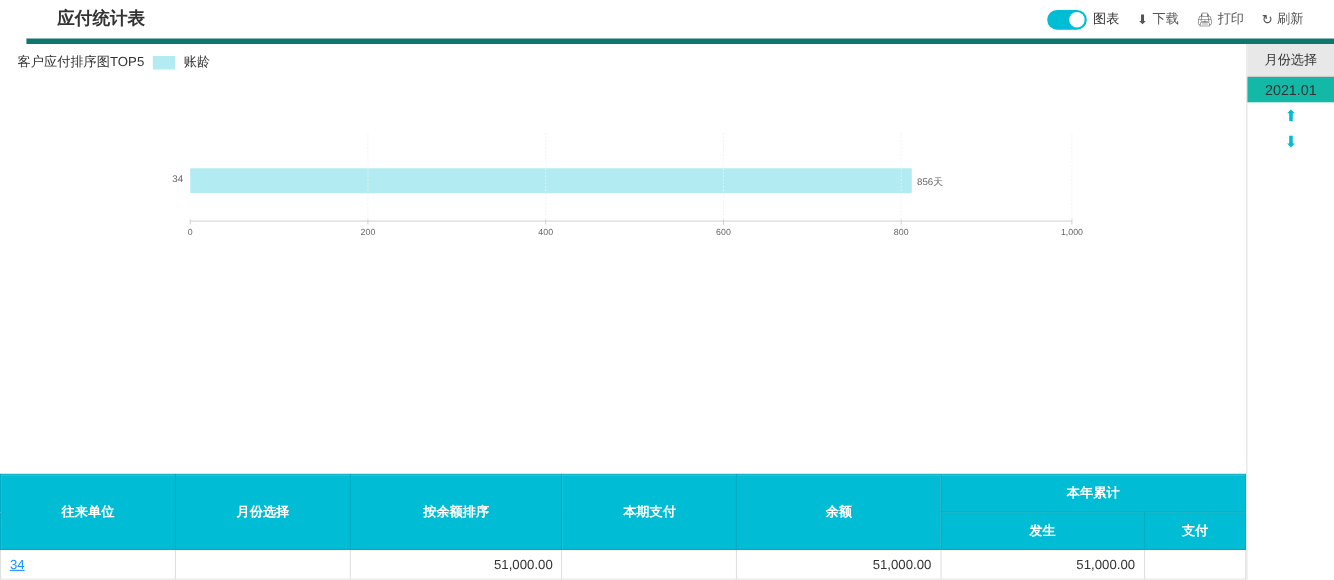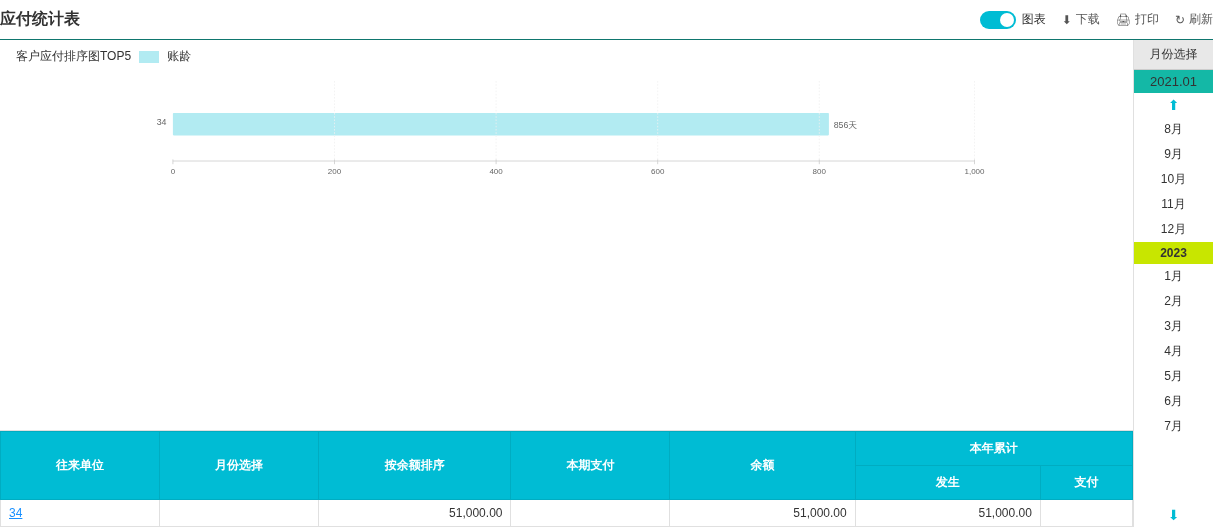--- a/index.html
+++ b/index.html
@@ -1,33 +1,33 @@
 <!DOCTYPE html>
 <html><head>
   <meta charset="utf-8">
   <style>
     * { box-sizing: border-box; margin: 0; padding: 0; }
     body { font-family: 'Microsoft YaHei', Arial, sans-serif; font-size: 12px; background: #f5f5f5; color: #333; }
     
     .page-container { width: 1213px; height: 527px; display: flex; flex-direction: column; background: #fff; position: relative; }
     
     
-    .header { display: flex; align-items: center; justify-content: space-between; padding: 8px 0; border-bottom: 1px solid #0f766e; background: #fff; height: 40px; }
+    .header { display: flex; align-items: center; justify-content: space-between; padding: 8px 28px; border-bottom: 5px solid #0f766e; background: #fff; height: 40px; margin-left: 24px; }
     .header-title { font-size: 16px; font-weight: bold; color: #333; }
     .header-actions { display: flex; align-items: center; gap: 16px; }
     .toggle-wrapper { display: flex; align-items: flex-start; gap: 6px; }
     .toggle { width: 36px; height: 18px; background: #00bcd4; border-radius: 9px; position: relative; cursor: pointer; }
     .toggle::after { content: ''; position: absolute; width: 14px; height: 14px; background: #fff; border-radius: 50%; top: 2px; right: 2px; }
     .action-btn { display: flex; align-items: center; gap: 4px; cursor: pointer; color: #555; font-size: 12px; }
     
     
     .main-content { display: flex; flex: 1; overflow: hidden; }
     
     
-    .chart-area { flex: 1; display: flex; flex-direction: column; overflow: hidden; }
+    .chart-area { flex: 1; display: flex; flex-direction: column; overflow: hidden; gap: 40px; }
     
     
     .chart-header { display: flex; align-items: center; justify-content: space-between; padding: 8px 16px; }
     .chart-legend { display: flex; align-items: center; gap: 8px; }
     .legend-box { width: 20px; height: 12px; background: #b2ebf2; border: 1px solid #b2ebf2; }
     .chart-sort-btns { display: flex; gap: 8px; }
     .sort-btn { font-size: 12px; color: #555; cursor: pointer; padding: 2px 4px; text-decoration: underline; }
     .sort-btn.active { color: #333; text-decoration: underline; }
     
     
@@ -160,32 +160,17 @@
           </tbody>
         </table>
       </div>
 
     </div>
 
     <div class="right-sidebar">
       <div class="sidebar-header">月份选择</div>
       <div class="sidebar-year-label">2021.01</div>
       <div class="sidebar-nav-btn">⬆</div>
-      <div class="sidebar-month-list">
-        <div class="sidebar-month-item">8月</div>
-        <div class="sidebar-month-item">9月</div>
-        <div class="sidebar-month-item">10月</div>
-        <div class="sidebar-month-item">11月</div>
-        <div class="sidebar-month-item">12月</div>
-        <div class="sidebar-month-item year-marker">2023</div>
-        <div class="sidebar-month-item">1月</div>
-        <div class="sidebar-month-item">2月</div>
-        <div class="sidebar-month-item">3月</div>
-        <div class="sidebar-month-item">4月</div>
-        <div class="sidebar-month-item">5月</div>
-        <div class="sidebar-month-item">6月</div>
-        <div class="sidebar-month-item">7月</div>
-      </div>
       <div class="sidebar-nav-btn">⬇</div>
     </div>
 
   </div>
 </div>
 
 </body></html>

